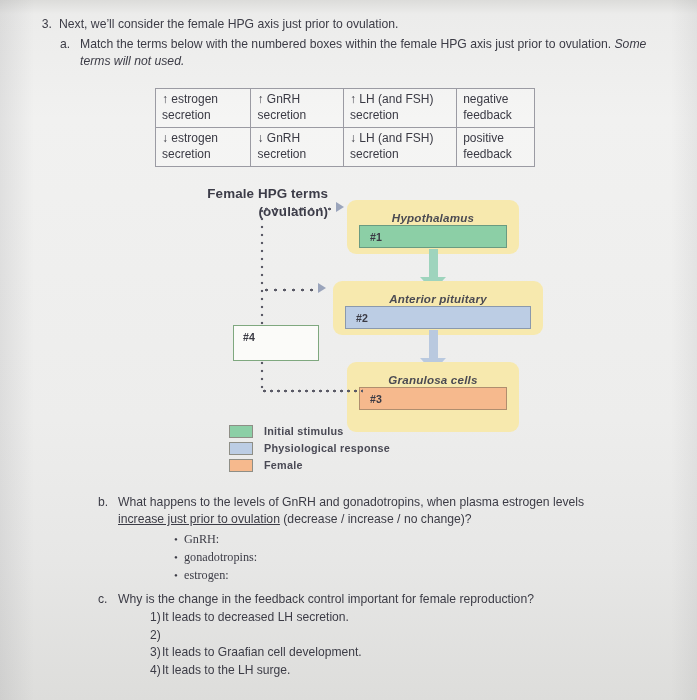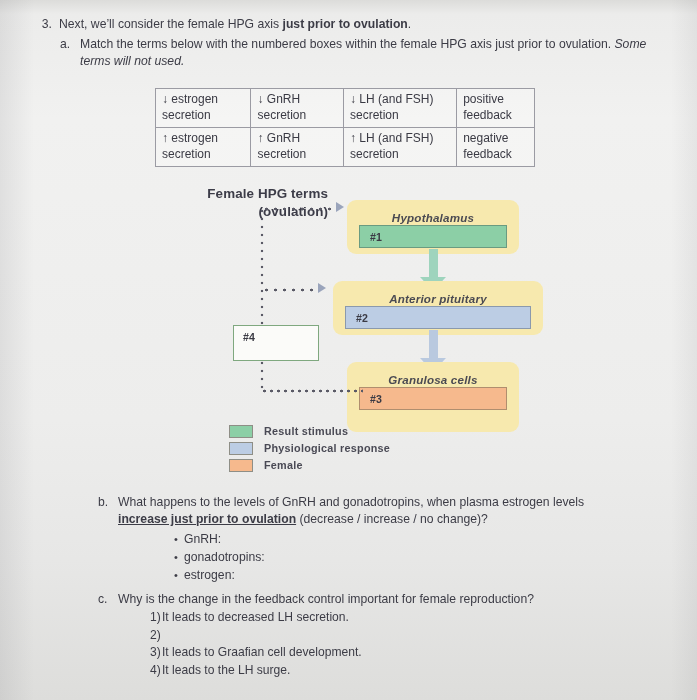--- a/index.html
+++ b/index.html
@@ -52,21 +52,21 @@
     line-height: 17px;
     color: #3c3c46;
   }
   .q-num {
     width: 22px;
     flex: 0 0 22px;
     text-align: right;
     padding-right: 7px;
   }
   .q-text { flex: 1 1 auto; }
-  .b { font-weight: bold; }
+  .b { font-weight: normal; }
   .i { font-style: italic; }
   .u { text-decoration: underline; }
 
   .sub-a {
     position: absolute;
     left: 60px;
     top: 36px;
     width: 600px;
   }
   .sub-letter {
@@ -243,20 +243,21 @@
     margin: 2px 0 0 0;
     padding: 0;
     list-style: none;
   }
   .bullets li {
     font-size: 12.2px;
     line-height: 18px;
     padding-left: 86px;
     position: relative;
     color: #3c3c46;
+    font-family: Liberation Serif, serif;
   }
   .bullets li::before {
     content: "\2022";
     position: absolute;
     left: 76px;
     font-size: 11px;
   }
 
   
   .sub-c {
@@ -301,31 +302,31 @@
   <div class="sub-a">
     <div class="q-row">
       <span class="sub-letter">a.</span>
       <span class="q-text"><span>Match the terms below with the numbered boxes within the female HPG axis just prior to ovulation. </span><span class="i">Some terms will not used.</span></span>
     </div>
   </div>
 
   <table class="terms-table">
     <tbody>
       <tr>
+        <td class="c1"><span class="arrow-gly">↑</span> <span>estrogen secretion</span></td>
+        <td class="c2"><span class="arrow-gly">↑</span> <span>GnRH secretion</span></td>
+        <td class="c3"><span class="arrow-gly">↑</span> <span>LH (and FSH) secretion</span></td>
+        <td class="c4"><span>negative feedback</span></td>
+      </tr>
+      <tr>
         <td class="c1"><span class="arrow-gly">↓</span> <span>estrogen secretion</span></td>
         <td class="c2"><span class="arrow-gly">↓</span> <span>GnRH secretion</span></td>
         <td class="c3"><span class="arrow-gly">↓</span> <span>LH (and FSH) secretion</span></td>
         <td class="c4"><span>positive feedback</span></td>
       </tr>
-      <tr>
-        <td class="c1"><span class="arrow-gly">↑</span> <span>estrogen secretion</span></td>
-        <td class="c2"><span class="arrow-gly">↑</span> <span>GnRH secretion</span></td>
-        <td class="c3"><span class="arrow-gly">↑</span> <span>LH (and FSH) secretion</span></td>
-        <td class="c4"><span>negative feedback</span></td>
-      </tr>
     </tbody>
   </table>
 
   <div class="diagram">
 
     <div class="diagram-title">
       <div>Female HPG terms</div>
       <div>(ovulation)</div>
     </div>
 
@@ -364,21 +365,21 @@
     <div class="dotline dot-h" style="left:132px; top:105px; width:58px;"></div>
     <div class="dothead" style="left:188px; top:100px;"></div>
 
     <div class="box4" style="left:103px; top:142px; width:86px; height:36px;">#4</div>
 
   </div>
 
   <div class="legend">
     <div class="legend-row">
       <span class="swatch sw-green"></span>
-      <span>Result stimulus</span>
+      <span>Initial stimulus</span>
     </div>
     <div class="legend-row">
       <span class="swatch sw-blue"></span>
       <span>Physiological response</span>
     </div>
     <div class="legend-row">
       <span class="swatch sw-peach"></span>
       <span>Female</span>
     </div>
   </div>

